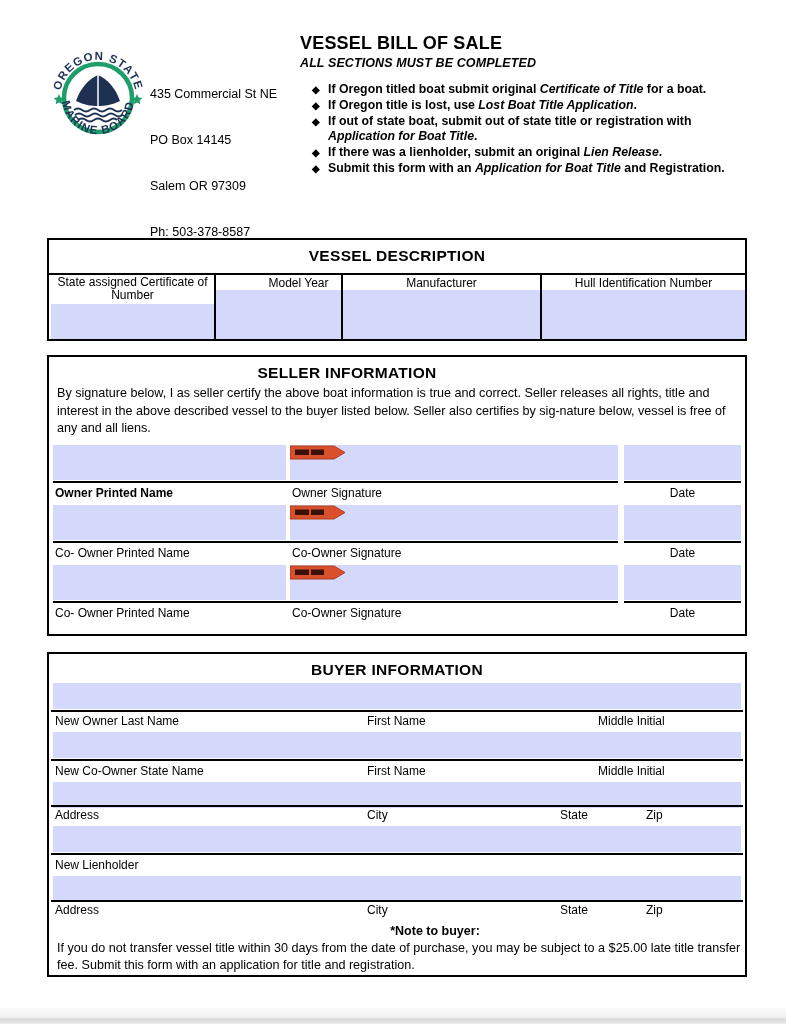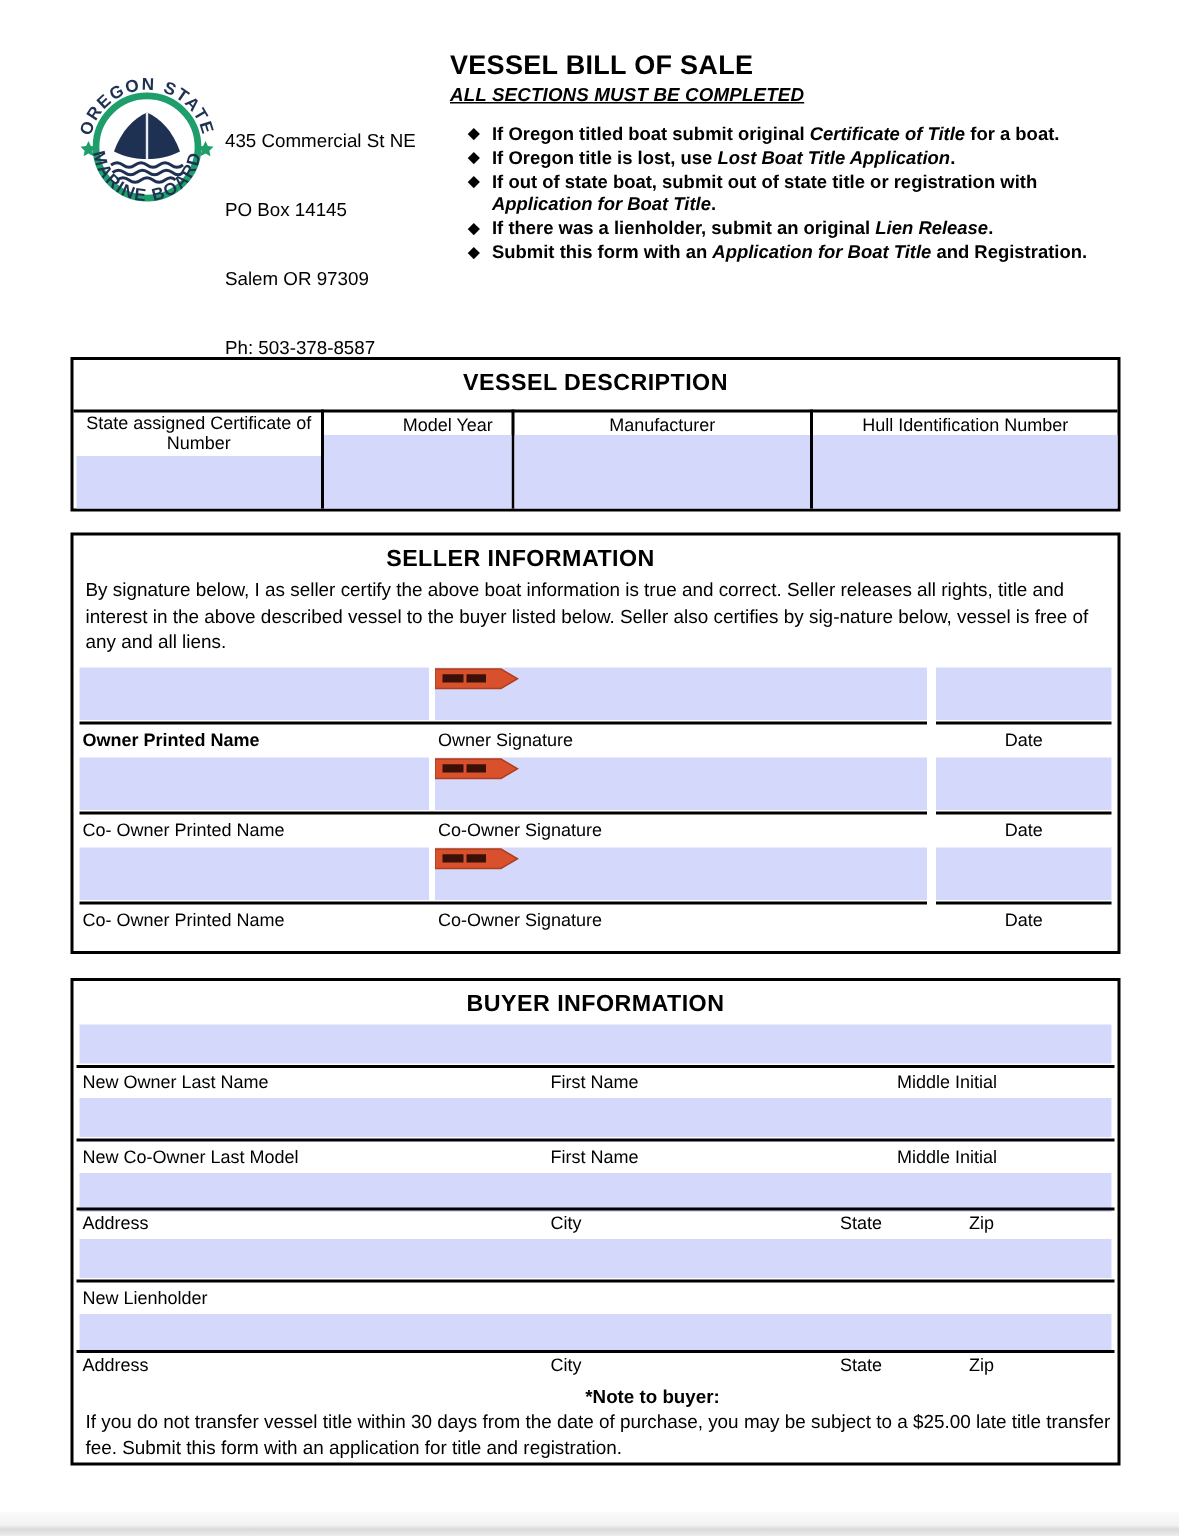--- a/index.html
+++ b/index.html
@@ -62,21 +62,20 @@
   }
   .doc-title {
     font-size: 18px;
     font-weight: bold;
     letter-spacing: 0.2px;
   }
   .doc-subtitle {
     font-size: 12.5px;
     font-weight: bold;
     font-style: italic;
-    text-decoration: underline;
     margin-top: 2px;
     letter-spacing: 0.1px;
   }
   .bullets {
     position: absolute;
     left: 312px;
     top: 82px;
     width: 448px;
   }
   .bullet-row {
@@ -305,21 +304,21 @@
     <div class="section-title" style="position:absolute; left:0; top:7px; width:696px;">BUYER INFORMATION</div>
 
     <div class="fill" style="left:4px; top:29px; width:688px; height:26px;"></div>
     <div class="hline" style="left:2px; top:56px; width:692px; height:2px;"></div>
     <div class="lbl" style="left:6px; top:60px;">New Owner Last Name</div>
     <div class="lbl" style="left:318px; top:60px;">First Name</div>
     <div class="lbl" style="left:549px; top:60px;">Middle Initial</div>
 
     <div class="fill" style="left:4px; top:78px; width:688px; height:26px;"></div>
     <div class="hline" style="left:2px; top:105px; width:692px; height:2px;"></div>
-    <div class="lbl" style="left:6px; top:110px;">New Co-Owner Last Model</div>
+    <div class="lbl" style="left:6px; top:110px;">New Co-Owner State Name</div>
     <div class="lbl" style="left:318px; top:110px;">First Name</div>
     <div class="lbl" style="left:549px; top:110px;">Middle Initial</div>
 
     <div class="fill" style="left:4px; top:128px; width:688px; height:26px;"></div>
     <div class="hline" style="left:2px; top:151px; width:692px; height:2px;"></div>
     <div class="lbl" style="left:6px; top:154px;">Address</div>
     <div class="lbl" style="left:318px; top:154px;">City</div>
     <div class="lbl" style="left:511px; top:154px;">State</div>
     <div class="lbl" style="left:597px; top:154px;">Zip</div>
 

